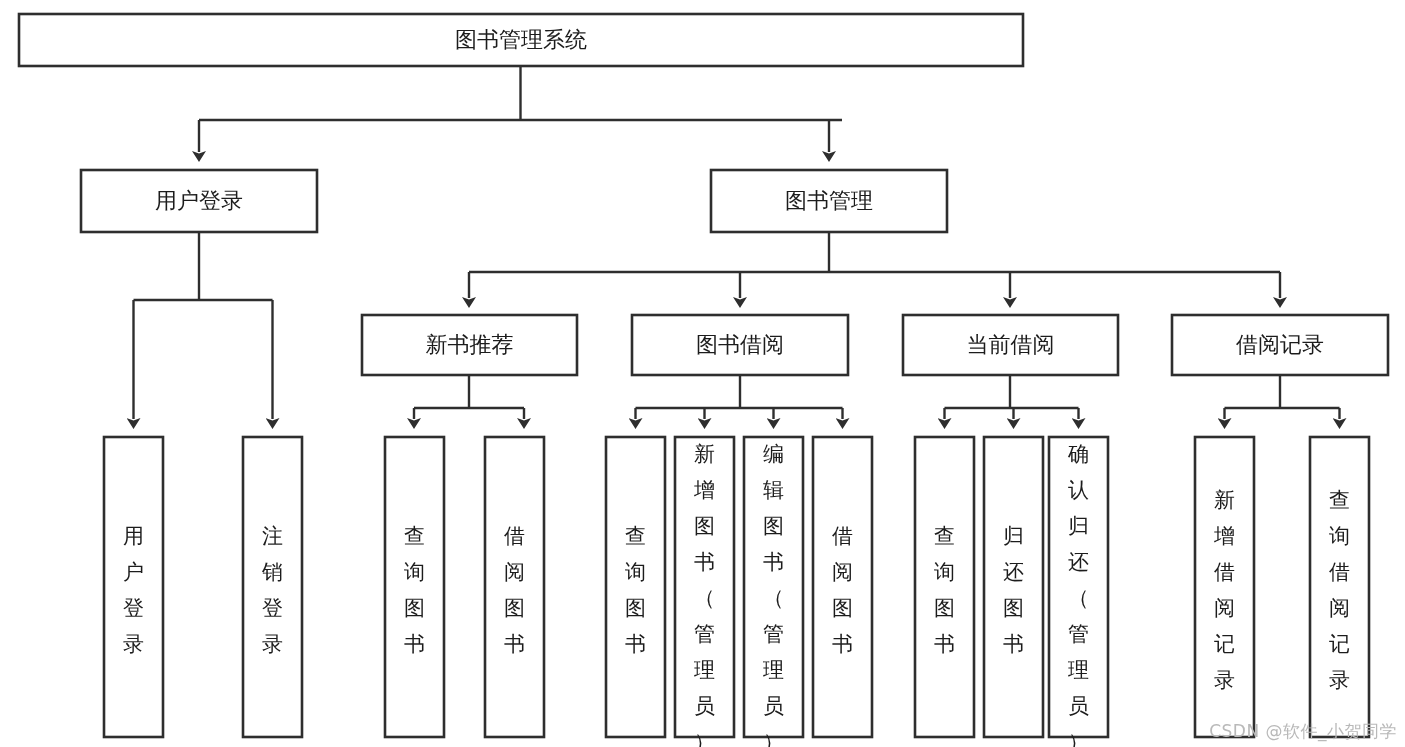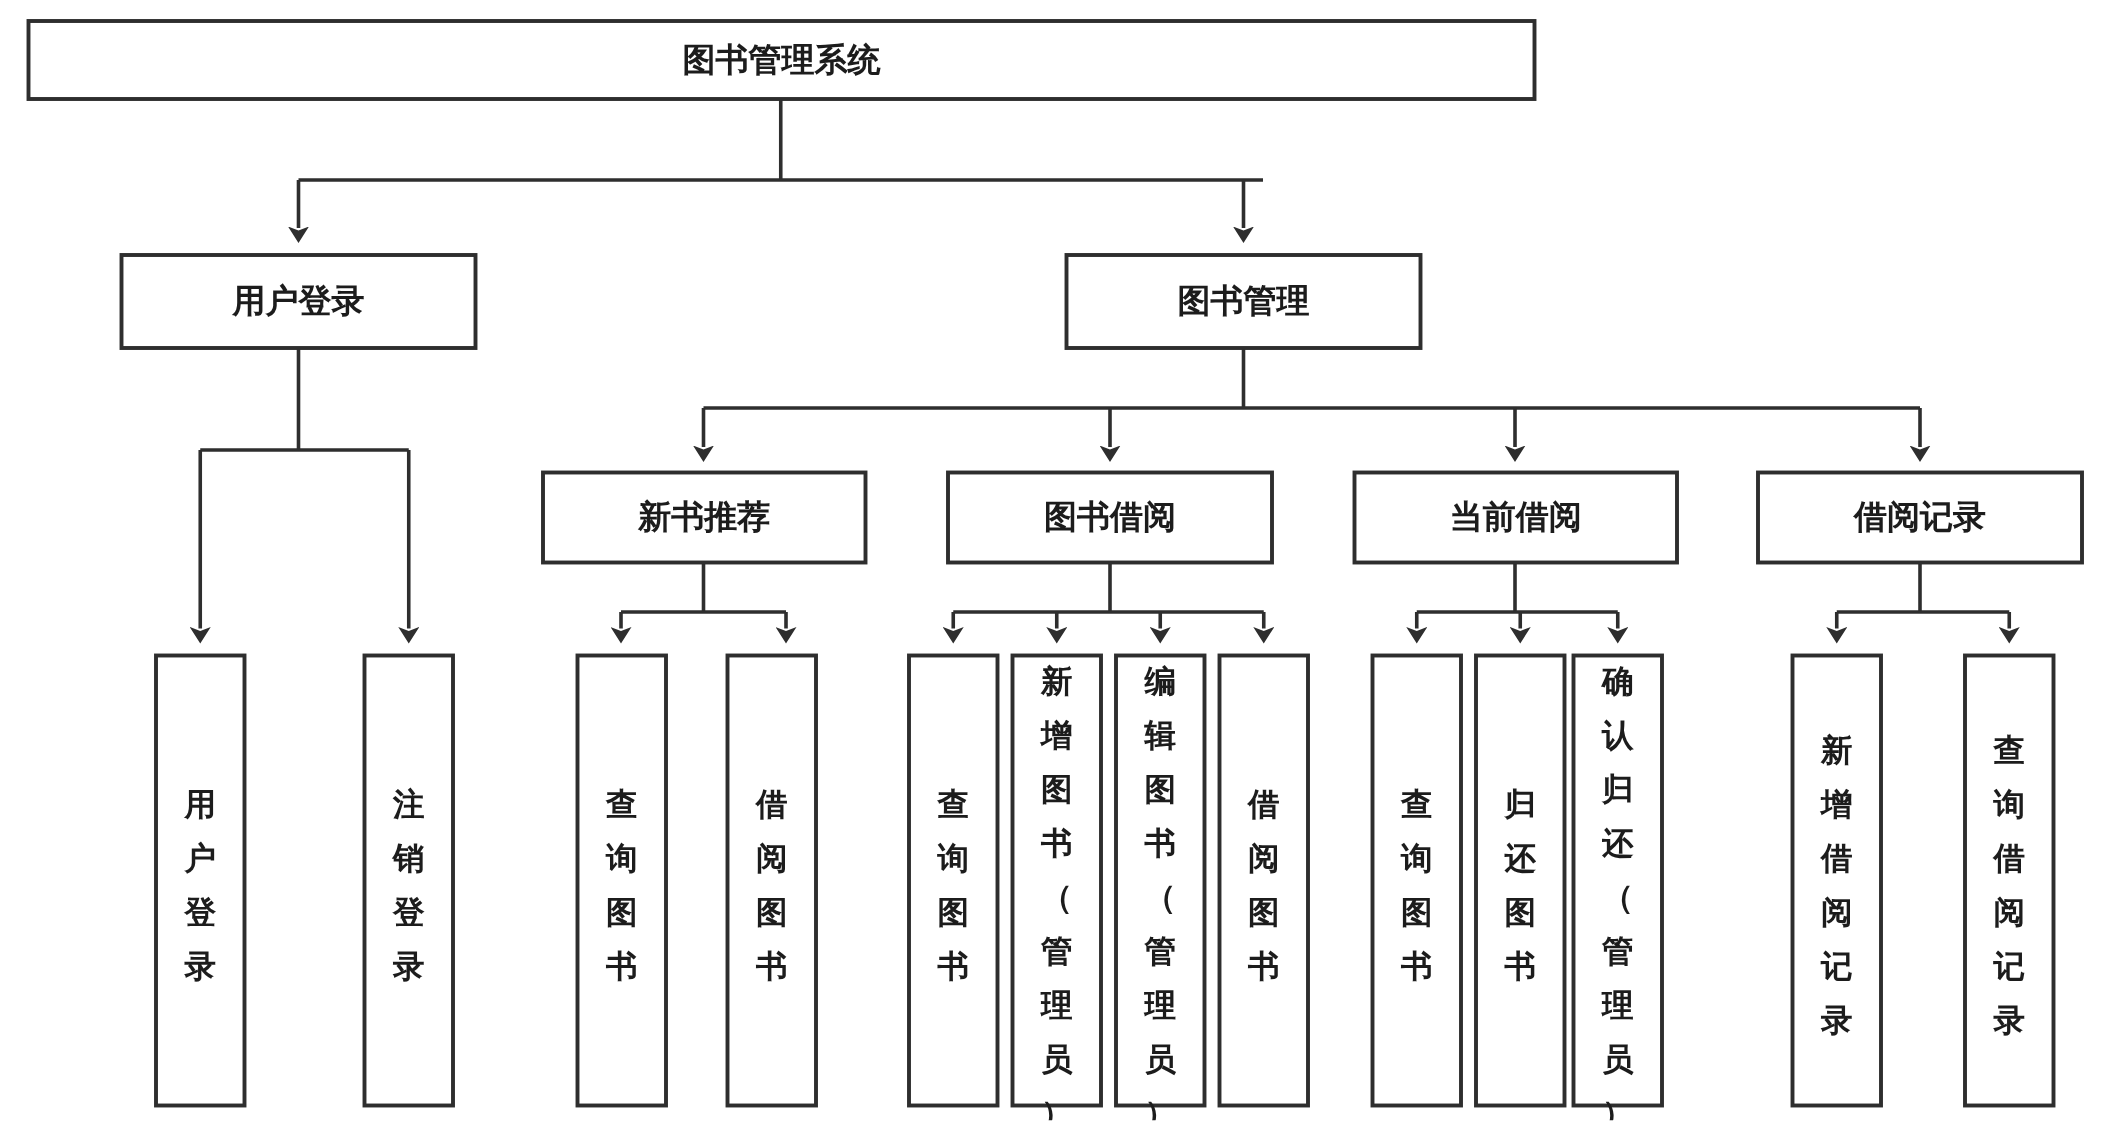--- a/index.html
+++ b/index.html
@@ -1,18 +1,18 @@
 <!DOCTYPE html>
 <html><head>
 <meta charset="utf-8">
 <style>
   html,body{margin:0;padding:0;background:#ffffff;}
   body{width:1405px;height:747px;overflow:hidden;
        font-family:"DejaVu Sans","Liberation Sans",sans-serif;}
-  #stage{position:relative;width:1405px;height:747px;background:#ffffff;font-weight:bold;}
+  #stage{position:relative;width:1405px;height:747px;background:#ffffff;}
   svg#diagram{position:absolute;left:0;top:0;width:1405px;height:747px;}
   .node-rect{fill:#ffffff;stroke:#2e2e2e;stroke-width:2.6;}
   .conn{stroke:#2e2e2e;stroke-width:2.4;fill:none;}
   .arrow-head{fill:#2e2e2e;stroke:none;}
   .node-label{fill:#1c1c1c;font-family:"DejaVu Sans","Liberation Sans",sans-serif;
               font-size:22px;text-anchor:middle;dominant-baseline:middle;}
   .leaf-label{fill:#1c1c1c;font-family:"DejaVu Sans","Liberation Sans",sans-serif;
               font-size:21px;text-anchor:middle;}
   .watermark{position:absolute;right:8px;bottom:4px;color:#b9b9b9;font-size:17px;
              letter-spacing:.5px;font-family:"DejaVu Sans","Liberation Sans",sans-serif;
@@ -166,13 +166,14 @@
     <g>
       <rect class="node-rect" x="1195" y="437" width="59" height="300"></rect>
       <text class="leaf-label" x="1224.5" y="0"><tspan x="1224.5" y="507.1">新</tspan><tspan x="1224.5" y="543.1">增</tspan><tspan x="1224.5" y="579.1">借</tspan><tspan x="1224.5" y="615.1">阅</tspan><tspan x="1224.5" y="651.1">记</tspan><tspan x="1224.5" y="687.1">录</tspan></text>
     </g>
     <g>
       <rect class="node-rect" x="1310" y="437" width="59" height="300"></rect>
       <text class="leaf-label" x="1339.5" y="0"><tspan x="1339.5" y="507.1">查</tspan><tspan x="1339.5" y="543.1">询</tspan><tspan x="1339.5" y="579.1">借</tspan><tspan x="1339.5" y="615.1">阅</tspan><tspan x="1339.5" y="651.1">记</tspan><tspan x="1339.5" y="687.1">录</tspan></text>
     </g>
   </svg>
 
+  <div class="watermark">CSDN @软件_小贺同学</div>
 </div>
 
 </body></html>

